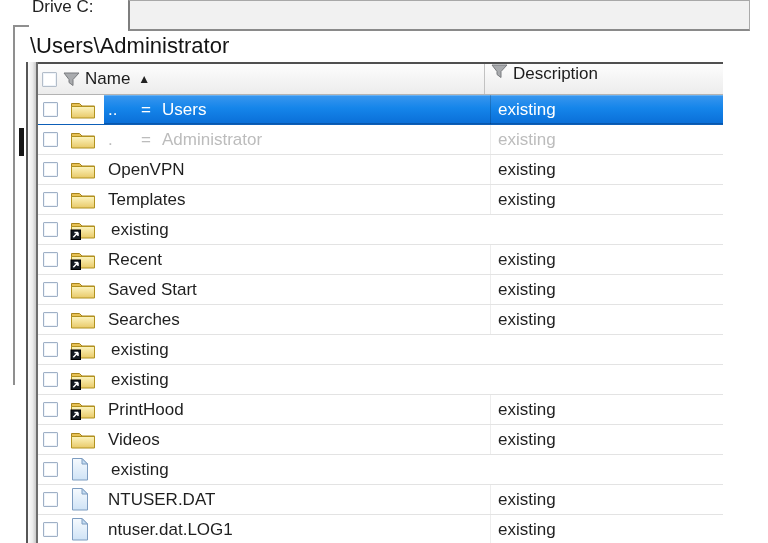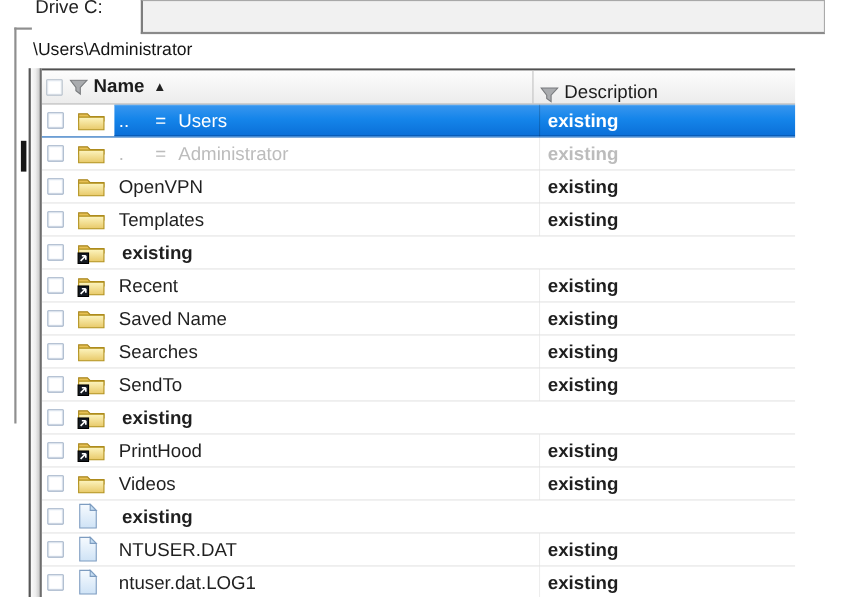--- a/index.html
+++ b/index.html
@@ -8,53 +8,53 @@
 
   
   .tab-active{position:absolute;left:25px;top:0;width:103px;height:31px;background:#fff;}
   .tab-active .tab-label{position:absolute;left:7px;top:-3px;font-size:17px;color:#222;white-space:nowrap;}
   .tab-strip{position:absolute;left:128px;top:0;width:622px;height:31px;box-sizing:border-box;
              background:#f1f1f1;border-left:2px solid #7e7e7e;border-bottom:2px solid #8a8a8a;
              border-top:1px solid #a8a8a8;border-right:1px solid #aaa;}
 
   
   .pathbar{position:absolute;left:26px;top:32px;height:28px;display:flex;align-items:center;
-           font-size:16px;color:#141414;padding-left:4px;}
+           font-size:22px;color:#141414;padding-left:4px;}
 
   
   .corner{position:absolute;left:13px;top:25px;width:14px;height:358px;
           border-left:2px solid #8f8f8f;border-top:2px solid #8f8f8f;}
   .left-strip{position:absolute;left:26px;top:62px;width:12px;height:481px;box-sizing:border-box;
               border-left:2px solid #565656;border-right:2px solid #6d6d6d;
               background:linear-gradient(90deg,#fbfbfb 0%,#ededed 55%,#cacaca 100%);}
   .row-marker{position:absolute;left:19px;top:128px;width:5px;height:28px;background:#161616;}
 
   
   .grid{position:absolute;left:38px;top:62px;width:685px;height:481px;overflow:hidden;}
   .hdr{position:relative;height:33px;box-sizing:border-box;display:flex;align-items:center;
        border-top:2px solid #505050;border-bottom:1px solid #b3b3b3;
        background:linear-gradient(180deg,#fdfdfd,#ececec);padding-left:4px;font-size:17px;color:#1c1c1c;}
-  .hdr-name{display:flex;align-items:center;gap:5px;font-weight:bold;}
-  .hdr-desc{position:absolute;left:446px;top:0;height:100%;display:flex;align-items:flex-end;gap:5px;
+  .hdr-name{display:flex;align-items:center;gap:5px;}
+  .hdr-desc{position:absolute;left:446px;top:0;height:100%;display:flex;align-items:flex-start;gap:5px;
             border-left:1px solid #c2c2c2;padding-left:6px;}
   .sort-arrow{font-size:12px;color:#222;margin-left:3px;}
 
   .cbx{display:inline-block;width:15px;height:15px;box-sizing:border-box;background:#fff;
        border:1px solid #9fb0c6;border-radius:1px;box-shadow:inset 0 0 0 1px #eef3f9;flex:none;}
 
   
   .rows{}
   .row{height:30px;box-sizing:border-box;display:flex;align-items:center;
        border-bottom:1px solid #e3e3e3;font-size:17px;}
   .cb-cell{width:24px;padding-left:5px;flex:none;display:flex;align-items:center;}
   .icon-cell{width:35px;flex:none;display:flex;align-items:center;justify-content:flex-start;padding-left:2px;}
   .hl{flex:1;height:100%;display:flex;align-items:center;min-width:0;}
   .name-cell{width:387px;flex:none;box-sizing:border-box;height:100%;display:flex;align-items:center;
              padding-left:4px;border-right:1px solid rgba(0,0,0,0.07);white-space:nowrap;overflow:hidden;}
-  .desc-cell{flex:1;box-sizing:border-box;padding-left:7px;white-space:nowrap;overflow:hidden;font-weight:bold;}
+  .desc-cell{flex:1;box-sizing:border-box;padding-left:7px;white-space:nowrap;overflow:hidden;}
   .prefix{display:inline-block;min-width:22px;}
   .eq{display:inline-block;min-width:32px;text-align:center;}
 
   .row.selected{border-bottom:1px solid #0d5fb8;}
   .row.selected .hl{background:linear-gradient(180deg,#3a97ef 0%,#1585ea 45%,#0a6ed7 100%);
                     box-shadow:inset 0 1px 0 #66b0f2,inset 0 -1px 0 #0857ad;color:#fff;}
   .row.selected .name-cell{border-right:1px solid rgba(0,0,0,0.18);}
   .row.dimmed .hl{color:#bcbcbc;}
 </style>
 </head>
@@ -237,21 +237,21 @@
           <div class="icon-cell">
             <span>
               <svg width="28" height="23" viewBox="0 0 28 23" style="display:block">
                 <path d="M2.5 5.5 h8 l2.5 2.5 h12.5 v4 h-23 z" fill="#e7c055" stroke="#a8851c"></path>
                 <path d="M2.5 8.5 h23 v11.5 h-23 z" fill="url(#gfold)" stroke="#b2921f"></path>
               </svg>
             </span>
           </div>
           <div class="hl">
             <div class="name-cell">
-              <span>Saved Name</span>
+              <span>Saved Start</span>
             </div>
             <div class="desc-cell">existing</div>
           </div>
         </div>
         <div class="row">
           <div class="cb-cell">
             <span class="cbx"></span>
           </div>
           <div class="icon-cell">
             <span>
@@ -276,23 +276,20 @@
             <span>
               <svg width="28" height="23" viewBox="0 0 28 23" style="display:block">
                 <path d="M2.5 5.5 h8 l2.5 2.5 h12.5 v4 h-23 z" fill="#e7c055" stroke="#a8851c"></path>
                 <path d="M2.5 8.5 h23 v11.5 h-23 z" fill="url(#gfold)" stroke="#b2921f"></path>
                 <rect x="2" y="12" width="9.5" height="9.5" fill="#141a22" stroke="#000"></rect>
                 <path d="M4.3 19.2 L9 14.5 M9 14.5 h-3.6 M9 14.5 v3.6" stroke="#fff" stroke-width="1.5" fill="none"></path>
               </svg>
             </span>
           </div>
           <div class="hl">
-            <div class="name-cell">
-              <span>SendTo</span>
-            </div>
             <div class="desc-cell">existing</div>
           </div>
         </div>
         <div class="row">
           <div class="cb-cell">
             <span class="cbx"></span>
           </div>
           <div class="icon-cell">
             <span>
               <svg width="28" height="23" viewBox="0 0 28 23" style="display:block">

